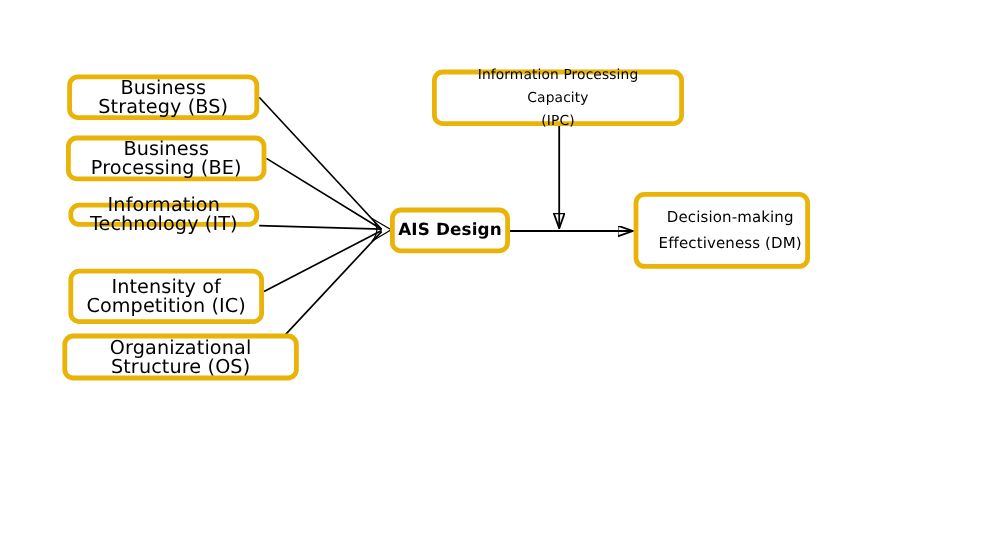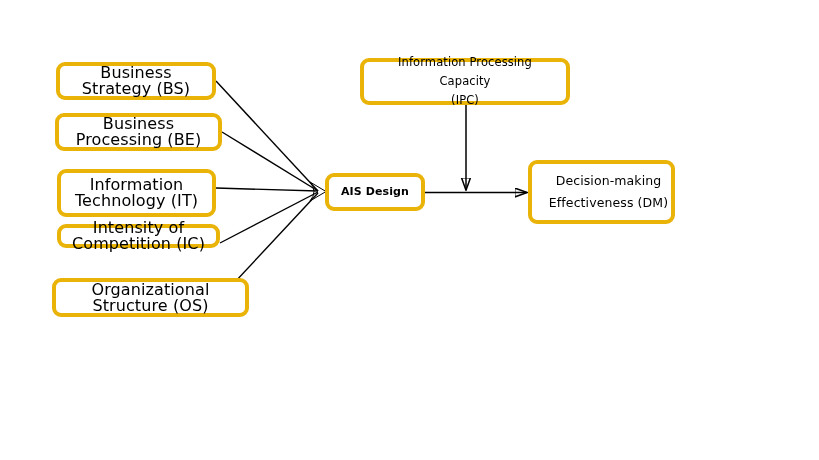--- a/index.html
+++ b/index.html
@@ -38,21 +38,21 @@
   .node.center-text { justify-content: center; text-align: center; }
   .node.left-text   { justify-content: flex-start; text-align: left; }
 
   
   .antecedent .label { text-align: center; padding: 0 8px; }
 
   
   #node-ais .label {
     text-align: center;
     font-weight: bold;
-    font-size: 11px;
+    font-size: 14px;
   }
 
   
   #node-ipc .label {
     text-align: center;
     padding: 0 10px;
     font-size: 11.5px;
     line-height: 19px;
   }
 
@@ -103,25 +103,25 @@
   </svg>
 
   <div class="node antecedent center-text" id="node-bs" style="left:56px; top:62px; width:160px; height:38px;">
     <span class="label">Business Strategy (BS)</span>
   </div>
 
   <div class="node antecedent center-text" id="node-be" style="left:55px; top:113px; width:167px; height:38px;">
     <span class="label">Business Processing (BE)</span>
   </div>
 
-  <div class="node antecedent center-text" id="node-it" style="left:57px; top:169px; width:159px; height:48px;">
+  <div class="node antecedent center-text" id="node-it" style="left:57px; top:169px; width:159px; height:20px;">
     <span class="label">Information Technology (IT)</span>
   </div>
 
-  <div class="node antecedent center-text" id="node-ic" style="left:57px; top:224px; width:163px; height:24px;">
+  <div class="node antecedent center-text" id="node-ic" style="left:57px; top:224px; width:163px; height:46px;">
     <span class="label">Intensity of Competition (IC)</span>
   </div>
 
   <div class="node antecedent center-text" id="node-os" style="left:52px; top:278px; width:197px; height:39px;">
     <span class="label">Organizational Structure (OS)</span>
   </div>
 
   <div class="node center-text" id="node-ipc" style="left:360px; top:58px; width:210px; height:47px;">
     <span class="label">
       <span>Information Processing Capacity</span><br>

